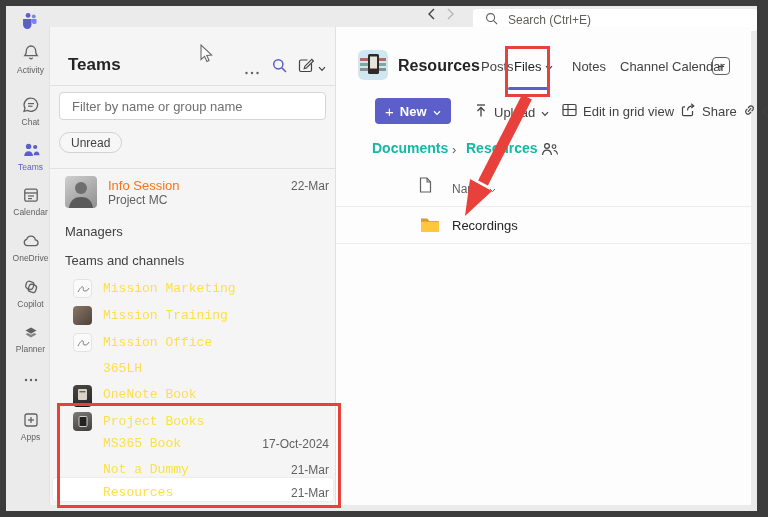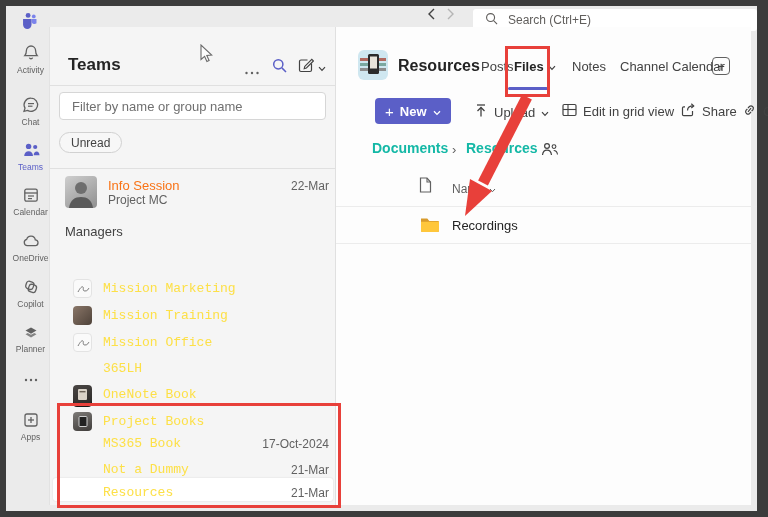--- a/index.html
+++ b/index.html
@@ -33,21 +33,21 @@
   .sec-label { font-size:13px; color:#424242; }
   .trow-name { font-size:13px; color:#fde047;font-family:Liberation Mono, monospace; }
   .tdate { font-size:12px; color:#616161; text-align:right; }
   .avatar-sq { width:19px; height:19px; border-radius:4px; overflow:hidden; display:block; }
   .sel-row { left:53px; top:478px; width:280px; height:23px; background:#fff; border-radius:3px; box-shadow:0 0 2px rgba(0,0,0,.12); }
 
   
   .mpanel { left:336px; top:27px; width:415px; height:478px; background:#fdfdfd; }
   .ch-title { font-size:16px; font-weight:700; color:#242424; }
   .tab { font-size:13px; color:#424242; cursor:pointer; display:flex; align-items:center; gap:4px;}
-  .tab.active { font-weight:700; color:#242424; }
+  .tab.active { font-weight:400; color:#242424; }
   .tab-underline { background:#5b5fc7; border-radius:2px; }
   .add-tab { width:18px; height:18px; border:1px solid #616161; border-radius:4px; font-size:13px; color:#424242;
              display:flex; align-items:center; justify-content:center; cursor:pointer; }
   .btn-new { background:#5b5fc7; color:#fff; border-radius:4px; height:26px; padding:0 10px;
              display:inline-flex; align-items:center; gap:6px; font-size:13px; font-weight:600; cursor:pointer;}
   .tool { display:inline-flex; align-items:center; gap:6px; font-size:13px; color:#424242; cursor:pointer; }
   .crumb { font-size:14px; font-weight:700; color:#14b8a6; cursor:pointer;}
   .crumb-sep { font-size:13px; color:#616161; }
   .colhdr { font-size:12px; color:#616161; display:inline-flex; align-items:center; gap:5px; cursor:pointer;}
   .file-name { font-size:13px; color:#242424; }
@@ -202,20 +202,21 @@
           <circle cx="16" cy="12" r="6" fill="#6e6e6e"></circle>
           <path d="M4 32c1-8 6-11 12-11s11 3 12 11z" fill="#5a5a5a"></path>
         </svg>
     </span>
     <span style="position:absolute; left:49px; top:4px; font-size:13px; color:#f97316;">Info Session</span>
     <span style="position:absolute; left:49px; top:19px; font-size:12px; color:#616161;">Project MC</span>
     <span class="tdate" style="position:absolute; left:195px; top:5px; width:75px;">22-Mar</span>
   </div>
 
   <div class="abs sec-label" style="left:65px; top:224px; cursor:pointer;">Managers</div>
+  <div class="abs sec-label" style="left:65px; top:253px; cursor:pointer;">Teams and channels</div>
 
   <div class="abs" style="left:59px; top:277px; width:275px; height:24px; cursor:pointer;">
     <span class="avatar-sq" style="position:absolute; left:14px; top:2px; background:#fafafa; border:1px solid #e3e3e3;"><svg viewBox="0 0 19 19" width="19" height="19">
           <path d="M4 12c2-4 4-6 5-5s-1 4 2 4 3-2 4-3" fill="none" stroke="#7a7a7a" stroke-width="1"></path>
         </svg></span>
     <span class="trow-name" style="position:absolute; left:44px; top:4px;">Mission Marketing</span>
   </div>
   <div class="abs" style="left:59px; top:331px; width:275px; height:24px; cursor:pointer;">
     <span class="avatar-sq" style="position:absolute; left:14px; top:2px; background:#fafafa; border:1px solid #e3e3e3;"><svg viewBox="0 0 19 19" width="19" height="19">
           <path d="M4 12c2-4 4-6 5-5s-1 4 2 4 3-2 4-3" fill="none" stroke="#7a7a7a" stroke-width="1"></path>

